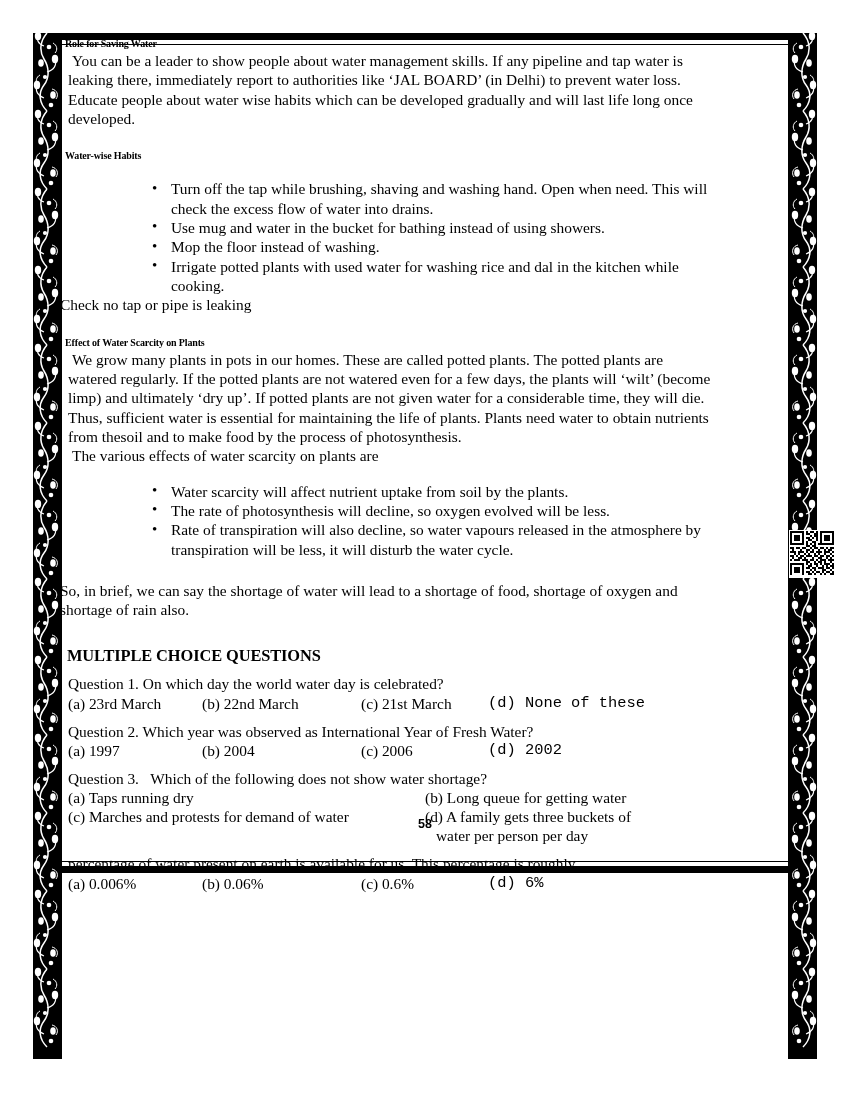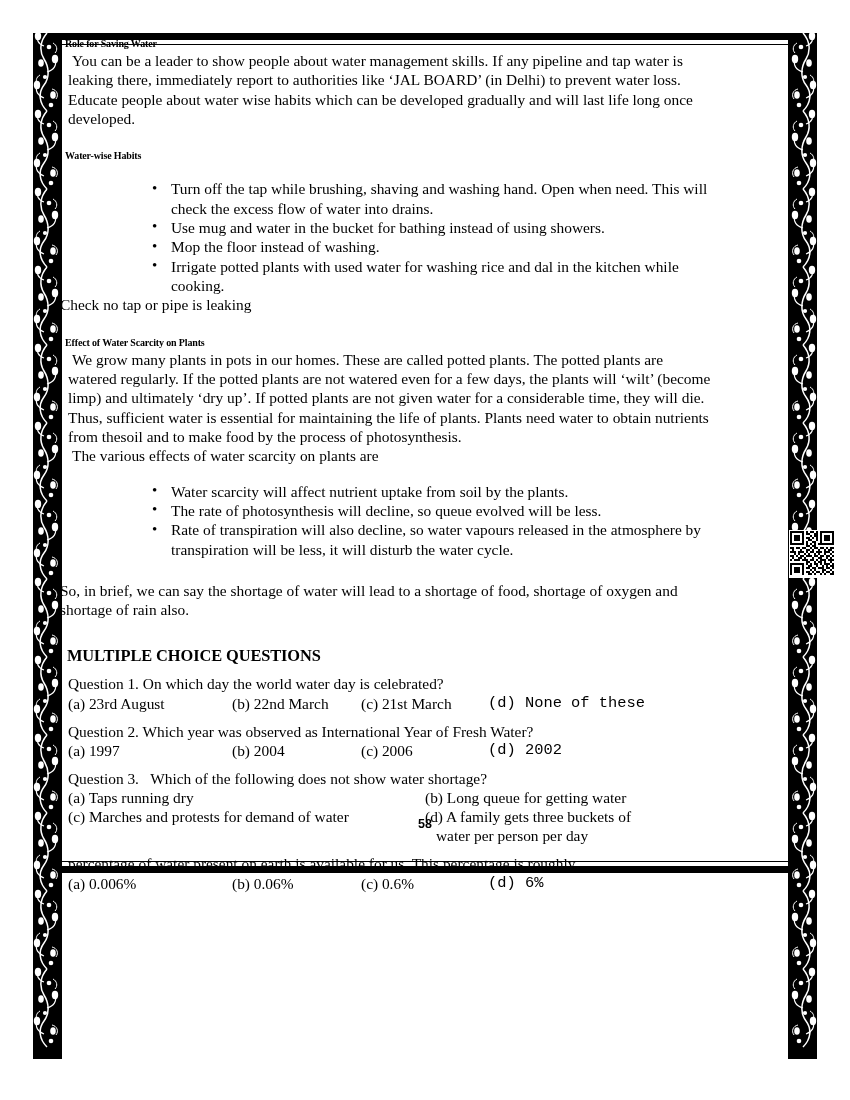--- a/index.html
+++ b/index.html
@@ -143,21 +143,21 @@
     position: relative;
     height: 19px;
     margin: 0;
   }
   .opts .opt {
     position: absolute;
     top: 0;
     white-space: nowrap;
   }
   .opt-a { left: 0px; }
-  .opt-b { left: 164px; }
+  .opt-b { left: 134px; }
   .opt-c { left: 293px; }
   .opt-d { left: 420px; font-family: Liberation Mono, monospace; }
 
   
   .opts2 { position: relative; margin: 0; }
   .opts2 .row { position: relative; height: 19px; }
   .opts2 .col-l { position: absolute; left: 0px; top: 0; }
   .opts2 .col-r { position: absolute; left: 345px; top: 0; margin-left: 12px; }
   .opts2 .col-r-cont { position: absolute; left: 368px; top: 0; }
 
@@ -287,38 +287,38 @@
 
   <section>
     <h2 class="section-title">Effect of Water Scarcity on Plants</h2>
     <p class="body-para">We grow many plants in pots in our homes. These are called potted plants. The potted plants are watered regularly. If the potted plants are not watered even for a few days, the plants will ‘wilt’ (become limp) and ultimately ‘dry up’. If potted plants are not given water for a considerable time, they will die. Thus, sufficient water is essential for maintaining the life of plants. Plants need water to obtain nutrients from thesoil and to make food by the process of photosynthesis.</p>
     <p class="body-para">The various effects of water scarcity on plants are</p>
 
     <div class="gap-md"></div>
 
     <ul class="bullets">
       <li>Water scarcity will affect nutrient uptake from soil by the plants.</li>
-      <li>The rate of photosynthesis will decline, so queue evolved will be less.</li>
+      <li>The rate of photosynthesis will decline, so oxygen evolved will be less.</li>
       <li>Rate of transpiration will also decline, so water vapours released in the atmosphere by transpiration  will be less, it will disturb the water cycle.</li>
     </ul>
 
     <div class="gap-lg"></div>
 
     <p class="body-para flush">So, in brief, we can say the shortage of water will lead to a shortage of food, shortage of oxygen and  shortage of rain also.</p>
   </section>
 
   <div class="gap-xl"></div>
 
   <section>
     <h2 class="mcq-title">MULTIPLE CHOICE QUESTIONS</h2>
 
     <div class="q-block">
       <p class="q-text"><span>Question 1.</span><span class="qnum-gap"> </span><span>On which day the world water day is celebrated?</span></p>
       <div class="opts">
-        <span class="opt opt-a">(a) 23rd August</span>
+        <span class="opt opt-a">(a) 23rd March</span>
         <span class="opt opt-b">(b) 22nd March</span>
         <span class="opt opt-c">(c) 21st March</span>
         <span class="opt opt-d">(d) None of these</span>
       </div>
     </div>
 
     <div class="gap-sm"></div>
 
     <div class="q-block">
       <p class="q-text"><span>Question 2.</span><span class="qnum-gap"> </span><span>Which year was observed as International Year of Fresh Water?</span></p>

